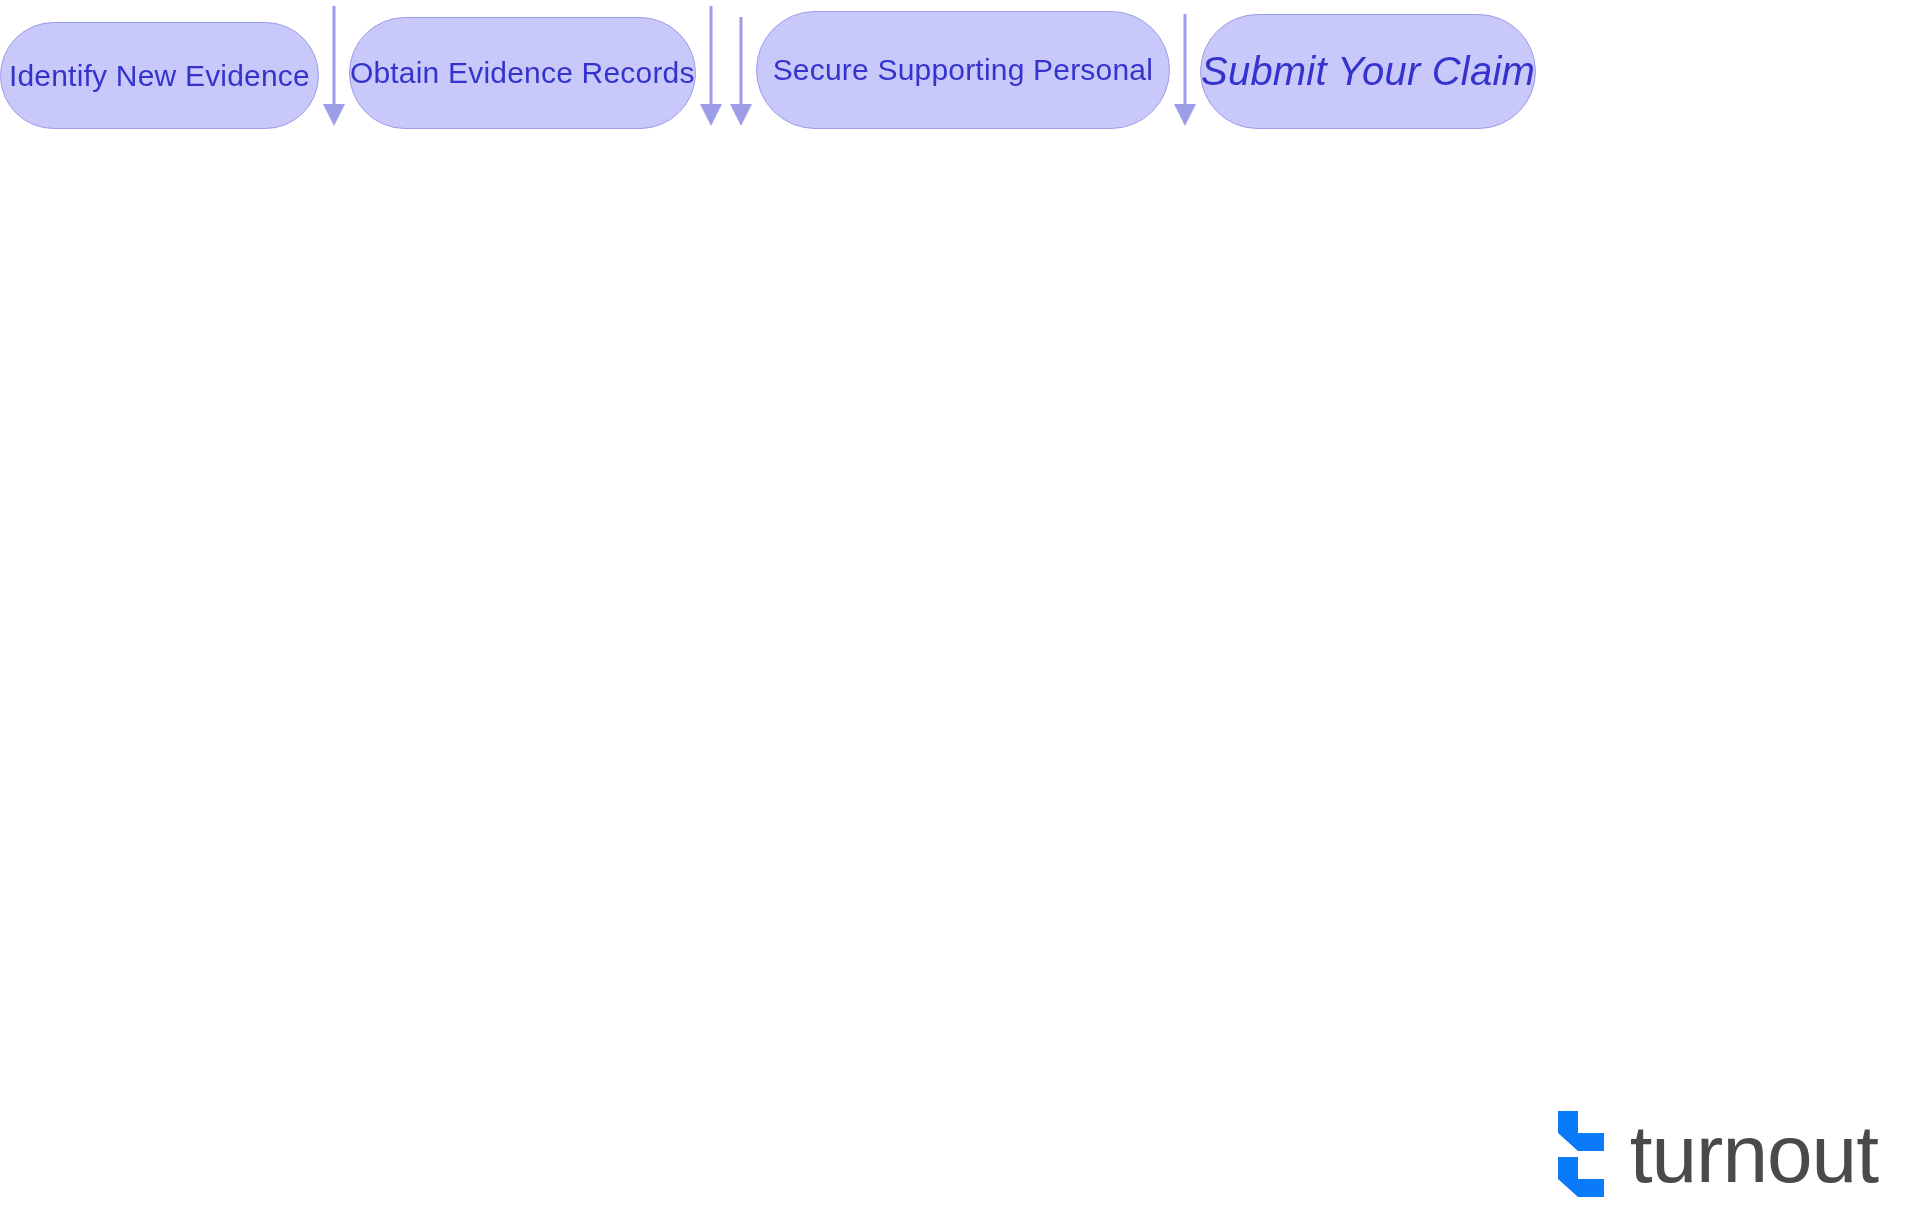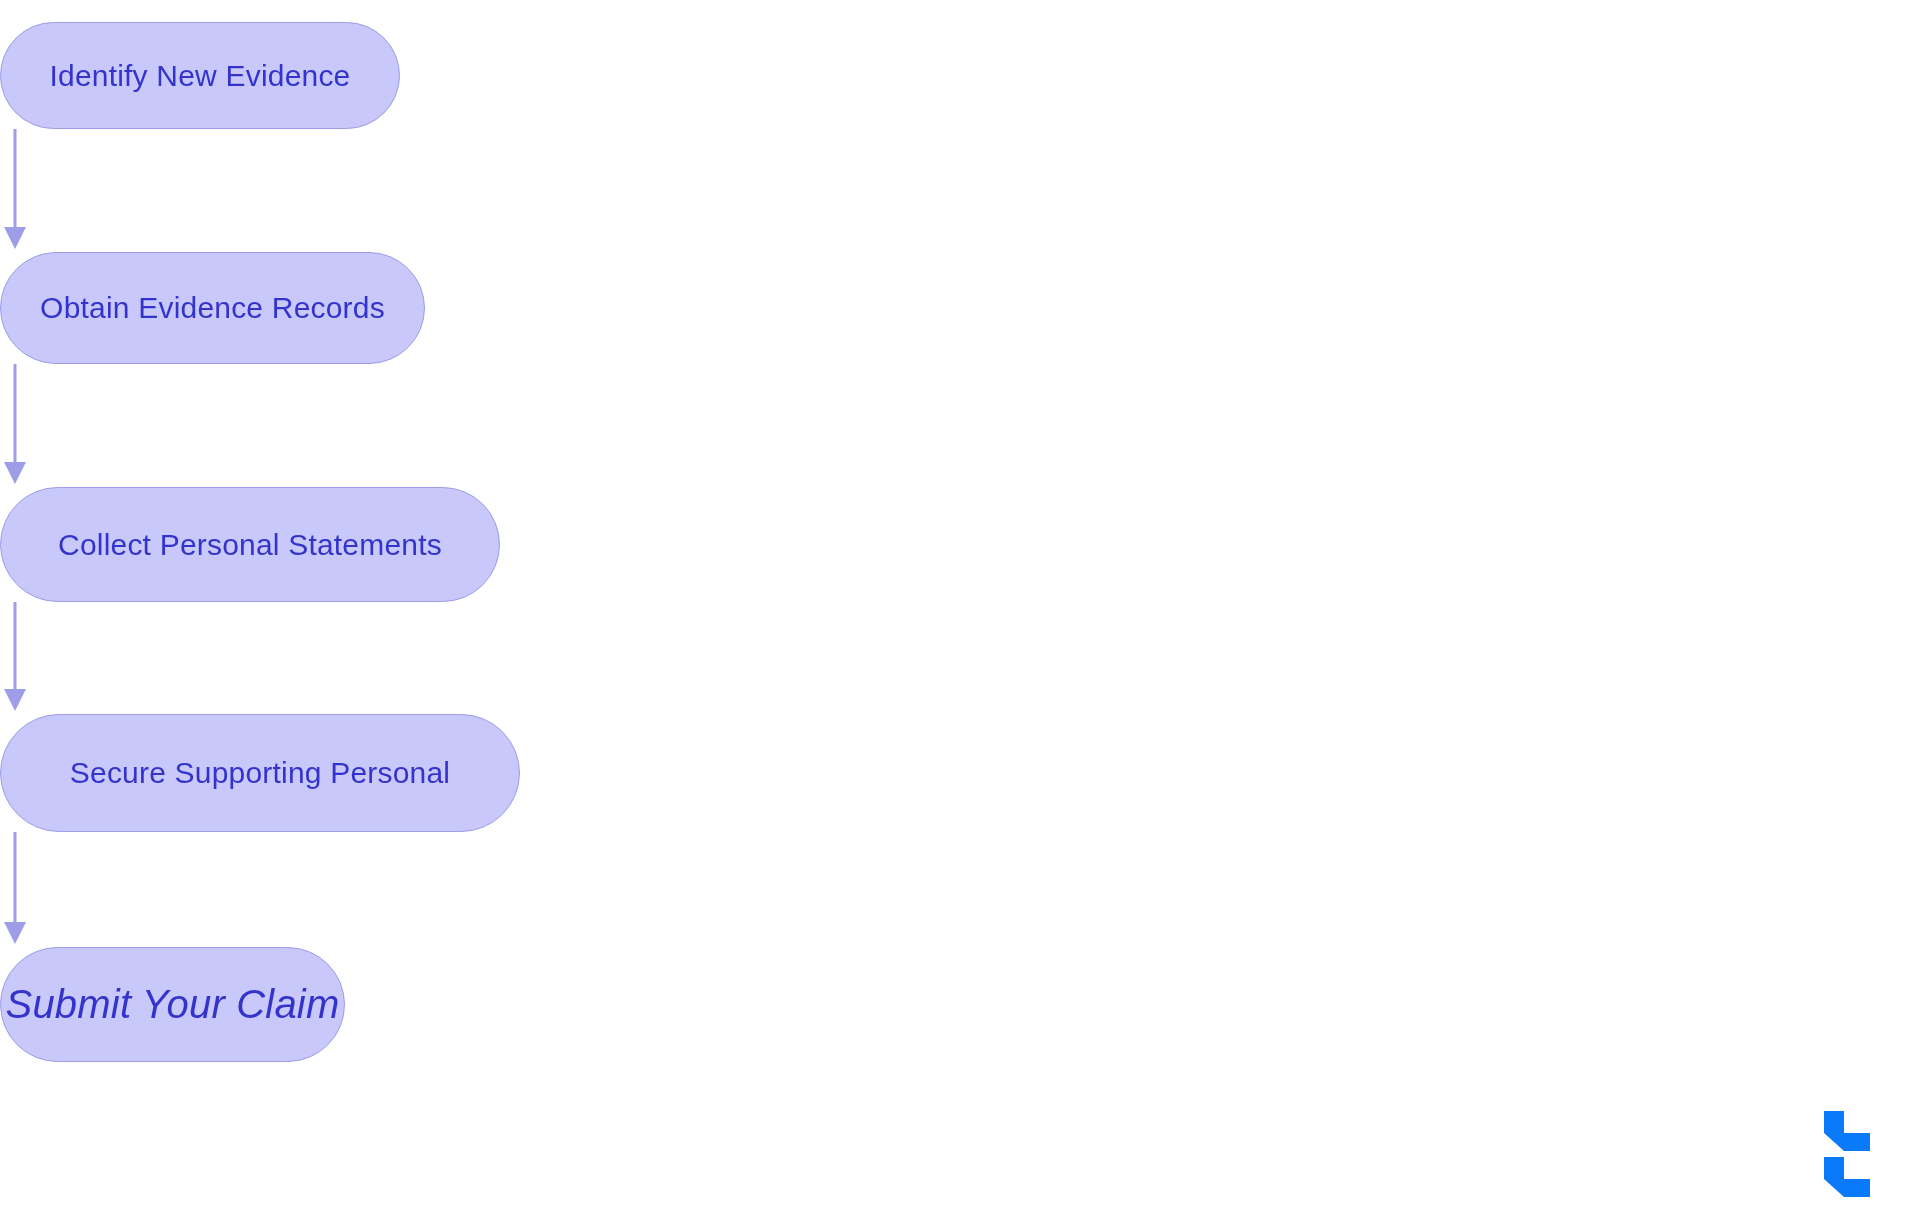--- a/index.html
+++ b/index.html
@@ -23,22 +23,21 @@
     background: #ffffff;
   }
 
   
   .flow {
     position: absolute;
     left: 0;
     top: 0;
     width: 1536px;
     display: flex;
-    flex-direction: column;
-    align-items: flex-start;
+    align-items: flex-end;
   }
 
   .node {
     box-sizing: border-box;
     background: #c8c8fa;
     border: 1.6px solid #9d9de8;
     border-radius: 999px;
     color: #3434cd;
     display: flex;
     align-items: center;
@@ -119,23 +118,20 @@
       <span>Obtain Evidence Records</span>
     </div>
 
     <div class="connector c2">
       <svg width="30" height="123" viewBox="0 0 30 123" aria-hidden="true">
         <line x1="15" y1="0" x2="15" y2="100" stroke="#9d9de8" stroke-width="3"></line>
         <polygon points="15,120 4,98 26,98" fill="#9d9de8"></polygon>
       </svg>
     </div>
 
-    <div class="node n3">
-      <span>Collect Personal Statements</span>
-    </div>
 
     <div class="connector c3">
       <svg width="30" height="112" viewBox="0 0 30 112" aria-hidden="true">
         <line x1="15" y1="0" x2="15" y2="89" stroke="#9d9de8" stroke-width="3"></line>
         <polygon points="15,109 4,87 26,87" fill="#9d9de8"></polygon>
       </svg>
     </div>
 
     <div class="node n4">
       <span>Secure Supporting Personal</span>
@@ -154,15 +150,16 @@
 
   </div>
 
   <div class="logo">
     <svg class="logo-mark" width="56" height="86" viewBox="0 0 56 86" aria-hidden="true">
 
       <path d="M2 0 H22 V22 H48 V40 H22 L2 22 Z" fill="#0b7afa"></path>
 
       <path d="M2 46 H22 V68 H48 V86 H22 L2 68 Z" fill="#0b7afa"></path>
     </svg>
+    <span class="logo-word">turnout</span>
   </div>
 
 </div>
 
 </body></html>

